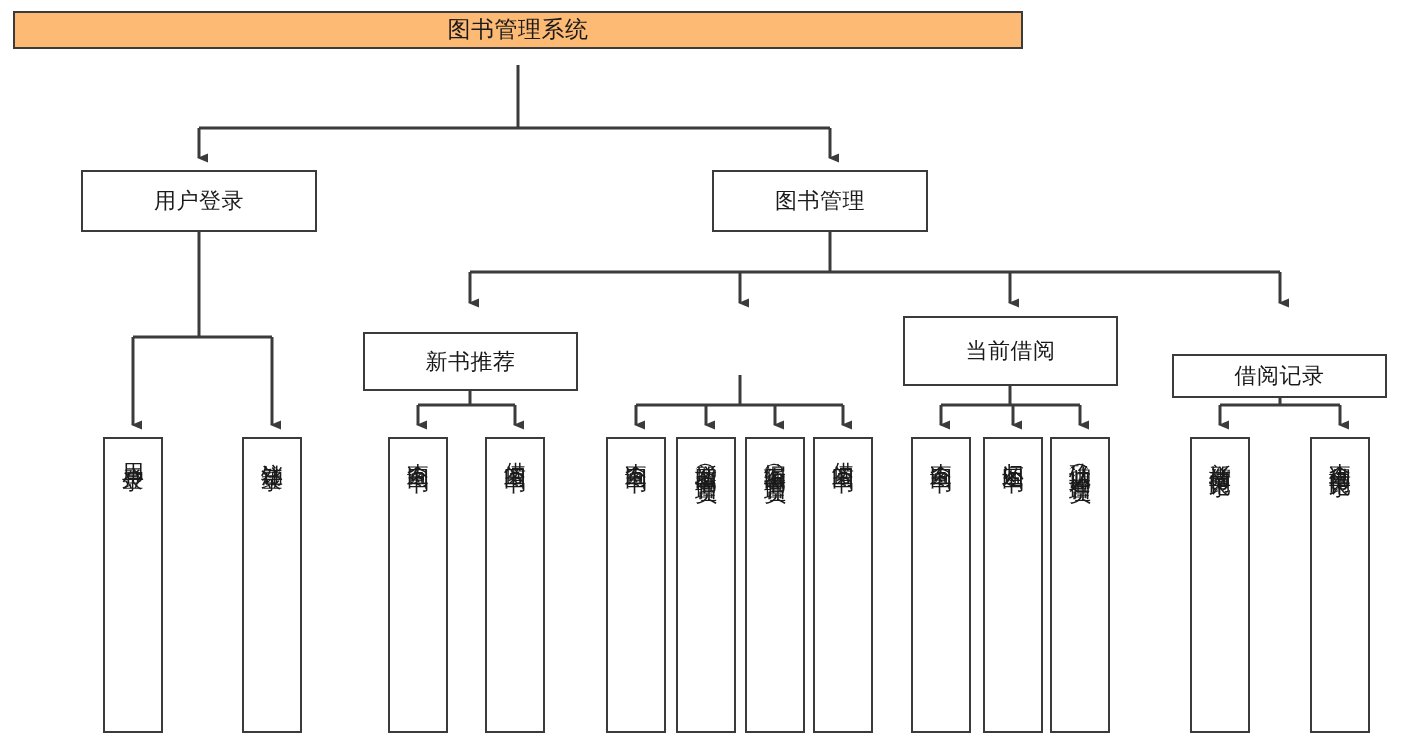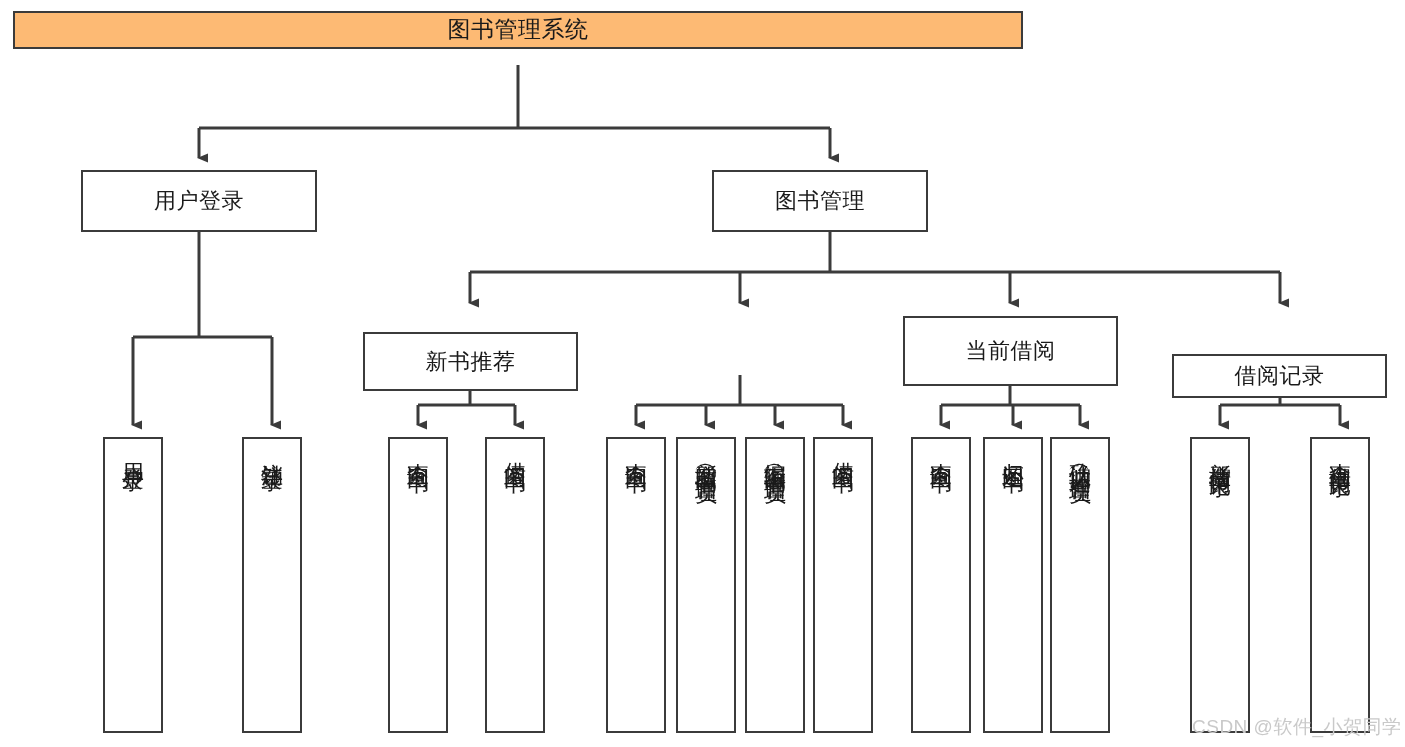--- a/index.html
+++ b/index.html
@@ -183,15 +183,14 @@
   <div class="node vert" style="left: 1050px; top: 437px; width: 60px; height: 296px; border-color: rgb(59, 59, 59); background: rgb(255, 255, 255); color: rgb(26, 26, 26);">
     <span class="label">确认归还（管理员）</span>
   </div>
   <div class="node vert" style="left: 1190px; top: 437px; width: 60px; height: 296px; border-color: rgb(59, 59, 59); background: rgb(255, 255, 255); color: rgb(26, 26, 26);">
     <span class="label">新增借阅记录</span>
   </div>
   <div class="node vert" style="left: 1310px; top: 437px; width: 60px; height: 296px; border-color: rgb(59, 59, 59); background: rgb(255, 255, 255); color: rgb(26, 26, 26);">
     <span class="label">查询借阅记录</span>
   </div>
 
-  <div class="watermark" style="left: 1192px; top: 714px;">CSDN @软件_小贺同学</div>
 
 </div>
 
 </body></html>

